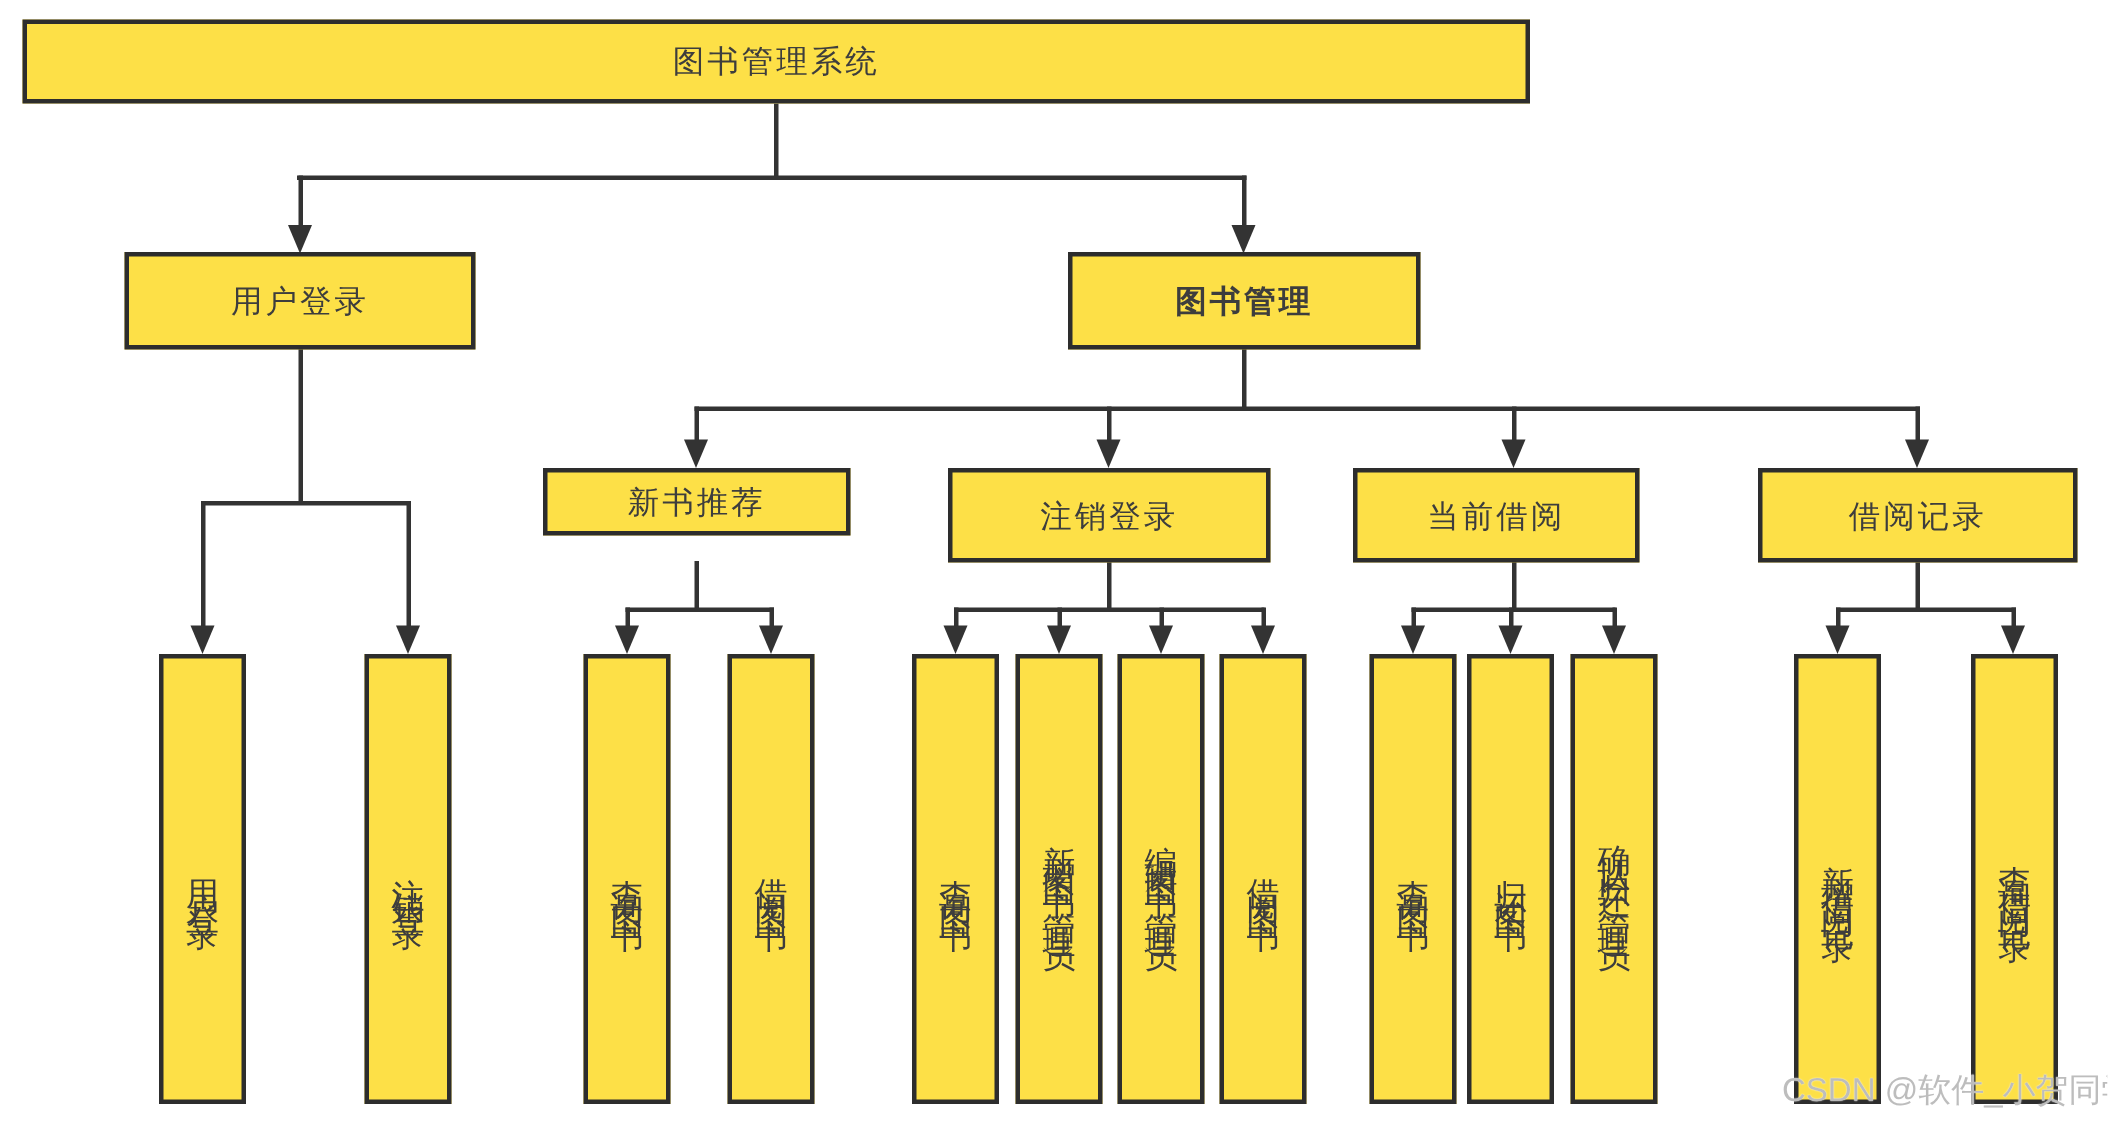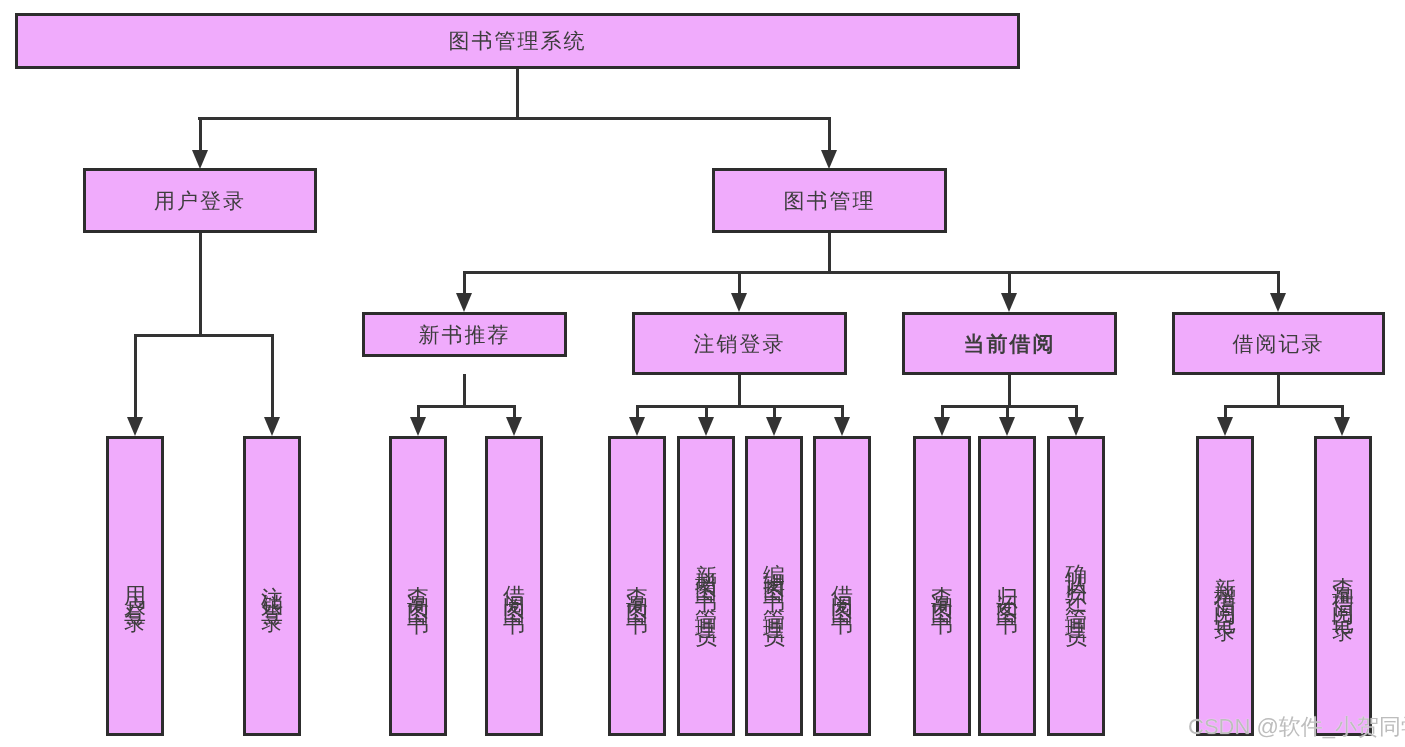--- a/index.html
+++ b/index.html
@@ -1,21 +1,21 @@
 <!DOCTYPE html>
 <html><head>
 <meta charset="utf-8">
 <style>
   html,body { margin:0; padding:0; background:#ffffff; }
   .stage {
     position:relative; width:1405px; height:747px; background:#ffffff;
     font-family:"Liberation Sans","DejaVu Sans",sans-serif; overflow:hidden;
   }
   .box {
-    position:absolute; background:#f0abfc; border:3px solid #2d2d2d;
+    position:absolute; background:#fde047; border:3px solid #2d2d2d;
     box-sizing:border-box; display:flex; align-items:center; justify-content:center;
     color:#3d3d3d; z-index:2;
   }
   .box.h span { font-size:21px; letter-spacing:2px; white-space:nowrap; }
   .box.v span {
     writing-mode:vertical-rl; text-orientation:mixed;
     font-size:22px; letter-spacing:9px; line-height:1; white-space:nowrap;
   }
   .vl { position:absolute; width:3px; background:#333333; z-index:1; }
   .hl { position:absolute; height:3px; background:#333333; z-index:1; }
@@ -42,21 +42,21 @@
   <div class="vl" style="left:516px; top:69px; height:50px;"></div>
   <div class="hl" style="left:198px; top:117px; width:633px;"></div>
   <div class="vl" style="left:199px; top:117px; height:34px;"></div>
   <div class="ar" style="left:192px; top:150px;"></div>
   <div class="vl" style="left:828px; top:117px; height:34px;"></div>
   <div class="ar" style="left:821px; top:150px;"></div>
 
   <div class="box h" style="left:83px; top:168px; width:234px; height:65px;">
     <span>用户登录</span>
   </div>
-  <div class="box h" style="left:712px; top:168px; width:235px; height:65px;">
+  <div class="box h" style="left:712px; top:168px; width:235px; height:65px;font-weight:bold;">
     <span>图书管理</span>
   </div>
 
   <div class="vl" style="left:199px; top:232px; height:104px;"></div>
   <div class="hl" style="left:134px; top:334px; width:140px;"></div>
   <div class="vl" style="left:134px; top:334px; height:84px;"></div>
   <div class="ar" style="left:127px; top:417px;"></div>
   <div class="vl" style="left:271px; top:334px; height:84px;"></div>
   <div class="ar" style="left:264px; top:417px;"></div>
 
@@ -70,21 +70,21 @@
   <div class="ar" style="left:1001px; top:293px;"></div>
   <div class="vl" style="left:1277px; top:271px; height:24px;"></div>
   <div class="ar" style="left:1270px; top:293px;"></div>
 
   <div class="box h" style="left:362px; top:312px; width:205px; height:45px;">
     <span>新书推荐</span>
   </div>
   <div class="box h" style="left:632px; top:312px; width:215px; height:63px;">
     <span>注销登录</span>
   </div>
-  <div class="box h" style="left:902px; top:312px; width:215px; height:63px;font-weight:bold;">
+  <div class="box h" style="left:902px; top:312px; width:191px; height:63px;">
     <span>当前借阅</span>
   </div>
   <div class="box h" style="left:1172px; top:312px; width:213px; height:63px;">
     <span>借阅记录</span>
   </div>
 
   <div class="vl" style="left:463px; top:374px; height:33px;"></div>
   <div class="hl" style="left:417px; top:405px; width:99px;"></div>
   <div class="vl" style="left:417px; top:405px; height:14px;"></div>
   <div class="ar" style="left:410px; top:417px;"></div>

